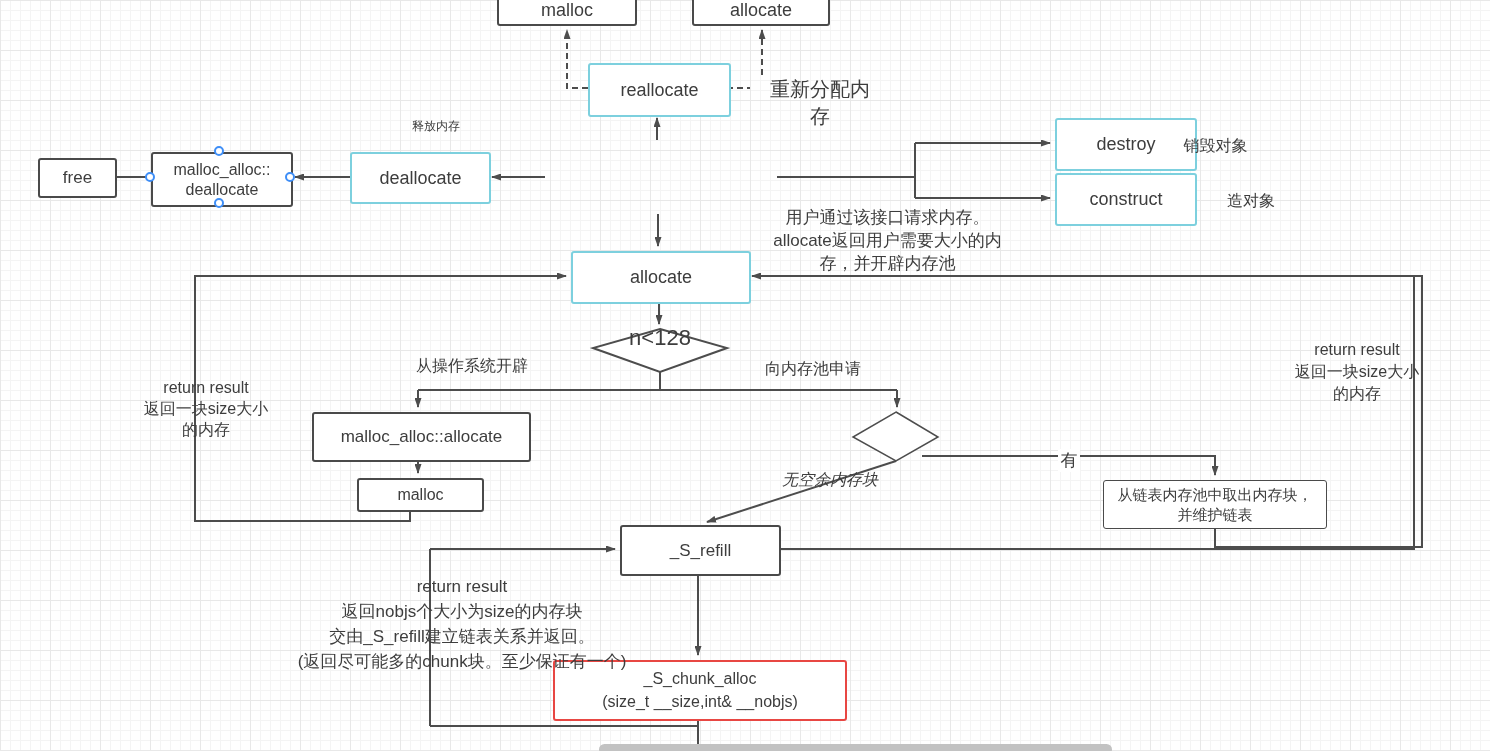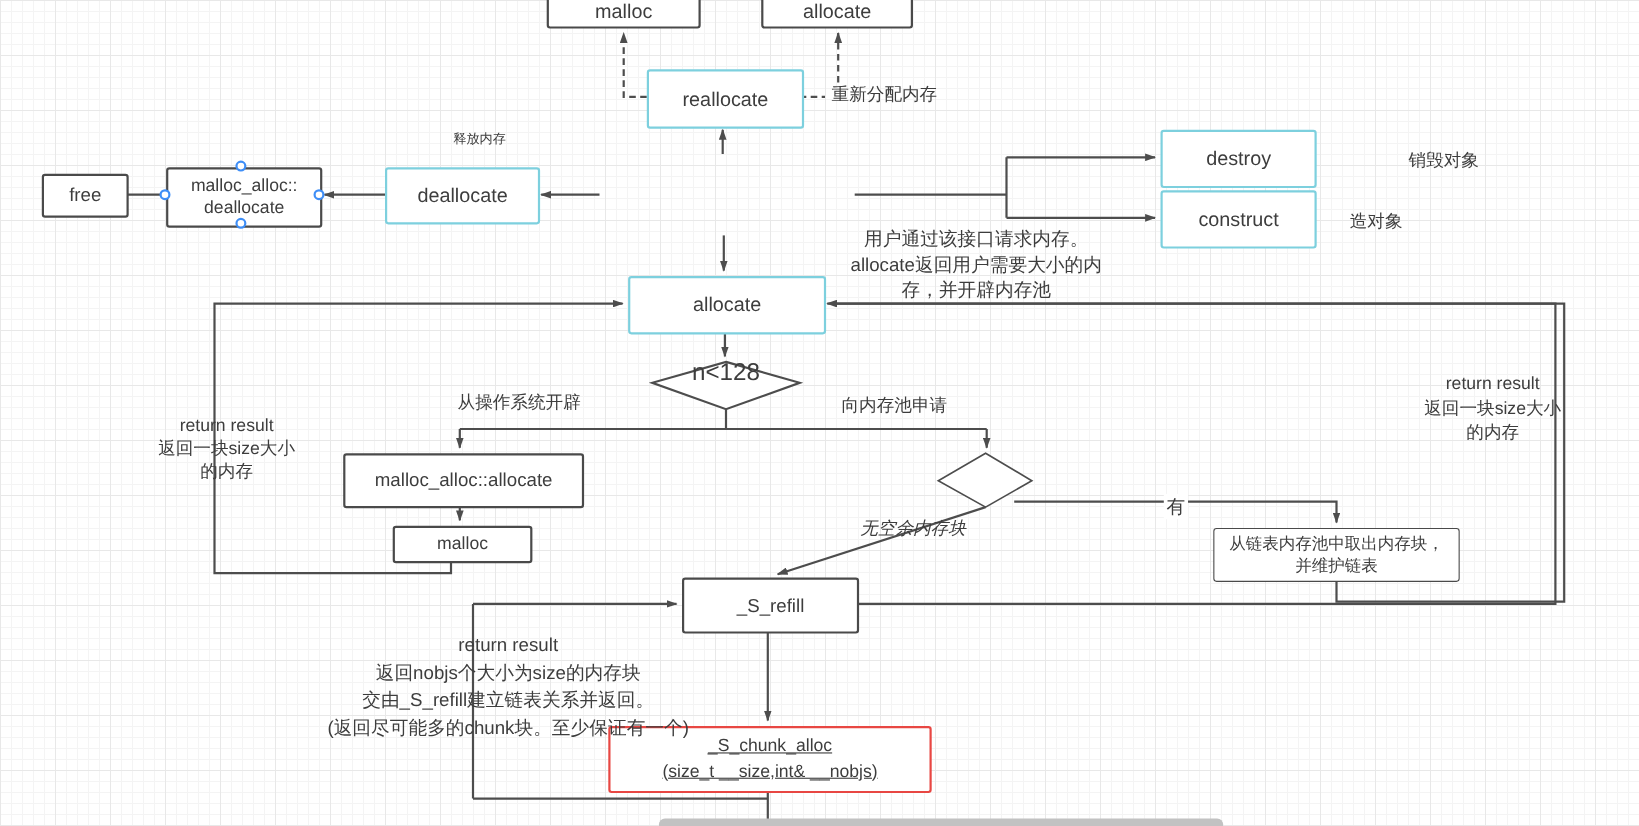--- a/index.html
+++ b/index.html
@@ -116,26 +116,26 @@
   <div class="node b-cyan" style="left:1055px;top:173px;width:138px;height:49px;font-size:18px;"><span>construct</span></div>
   <div class="node b-cyan" style="left:571px;top:251px;width:176px;height:49px;font-size:18px;"><span>allocate</span></div>
   <div class="cond-label" style="left:595px;top:325px;width:130px;height:26px;font-size:22px;">
       <span>n&lt;128</span>
     </div>
   <div class="node b-dark" style="left:312px;top:412px;width:215px;height:46px;font-size:17px;"><span>malloc_alloc::allocate</span></div>
   <div class="node b-dark" style="left:357px;top:478px;width:123px;height:30px;font-size:16px;"><span>malloc</span></div>
   <div class="node b-thin" style="left:1103px;top:480px;width:222px;height:47px;font-size:15px;line-height:1.3;"><span>从链表内存池中取出内存块，
 并维护链表</span></div>
   <div class="node b-dark" style="left:620px;top:525px;width:157px;height:47px;font-size:17px;"><span>_S_refill</span></div>
-  <div class="node b-red" style="left:553px;top:660px;width:290px;height:57px;font-size:16px;line-height:1.4;text-decoration:underline;"><span>_S_chunk_alloc
+  <div class="node b-red" style="left:553px;top:660px;width:290px;height:57px;font-size:16px;line-height:1.4;"><span>_S_chunk_alloc
 (size_t __size,int&amp; __nobjs)</span></div>
 
   <div class="ann" style="left:396px;top:118px;width:80px;font-size:12px;">释放内存</div>
-  <div class="ann" style="left:748px;top:76px;width:112px;font-size:16px;">重新分配内存</div>
-  <div class="ann" style="left:1275px;top:136px;width:75px;font-size:16px;">销毁对象</div>
+  <div class="ann" style="left:764px;top:76px;width:112px;font-size:20px;">重新分配内存</div>
+  <div class="ann" style="left:1178px;top:136px;width:75px;font-size:16px;">销毁对象</div>
   <div class="ann" style="left:1221px;top:191px;width:60px;font-size:16px;">造对象</div>
   <div class="ann" style="left:770px;top:206px;width:235px;font-size:17px;line-height:23px;">用户通过该接口请求内存。
 allocate返回用户需要大小的内
 存，并开辟内存池</div>
   <div class="ann" style="left:402px;top:356px;width:140px;font-size:16px;">从操作系统开辟</div>
   <div class="ann" style="left:758px;top:359px;width:110px;font-size:16px;">向内存池申请</div>
   <div class="ann" style="left:126px;top:377px;width:160px;font-size:16px;line-height:21px;">return result
 返回一块size大小
 的内存</div>
   <div class="ann" style="left:1277px;top:339px;width:160px;font-size:16px;line-height:22px;">return result

